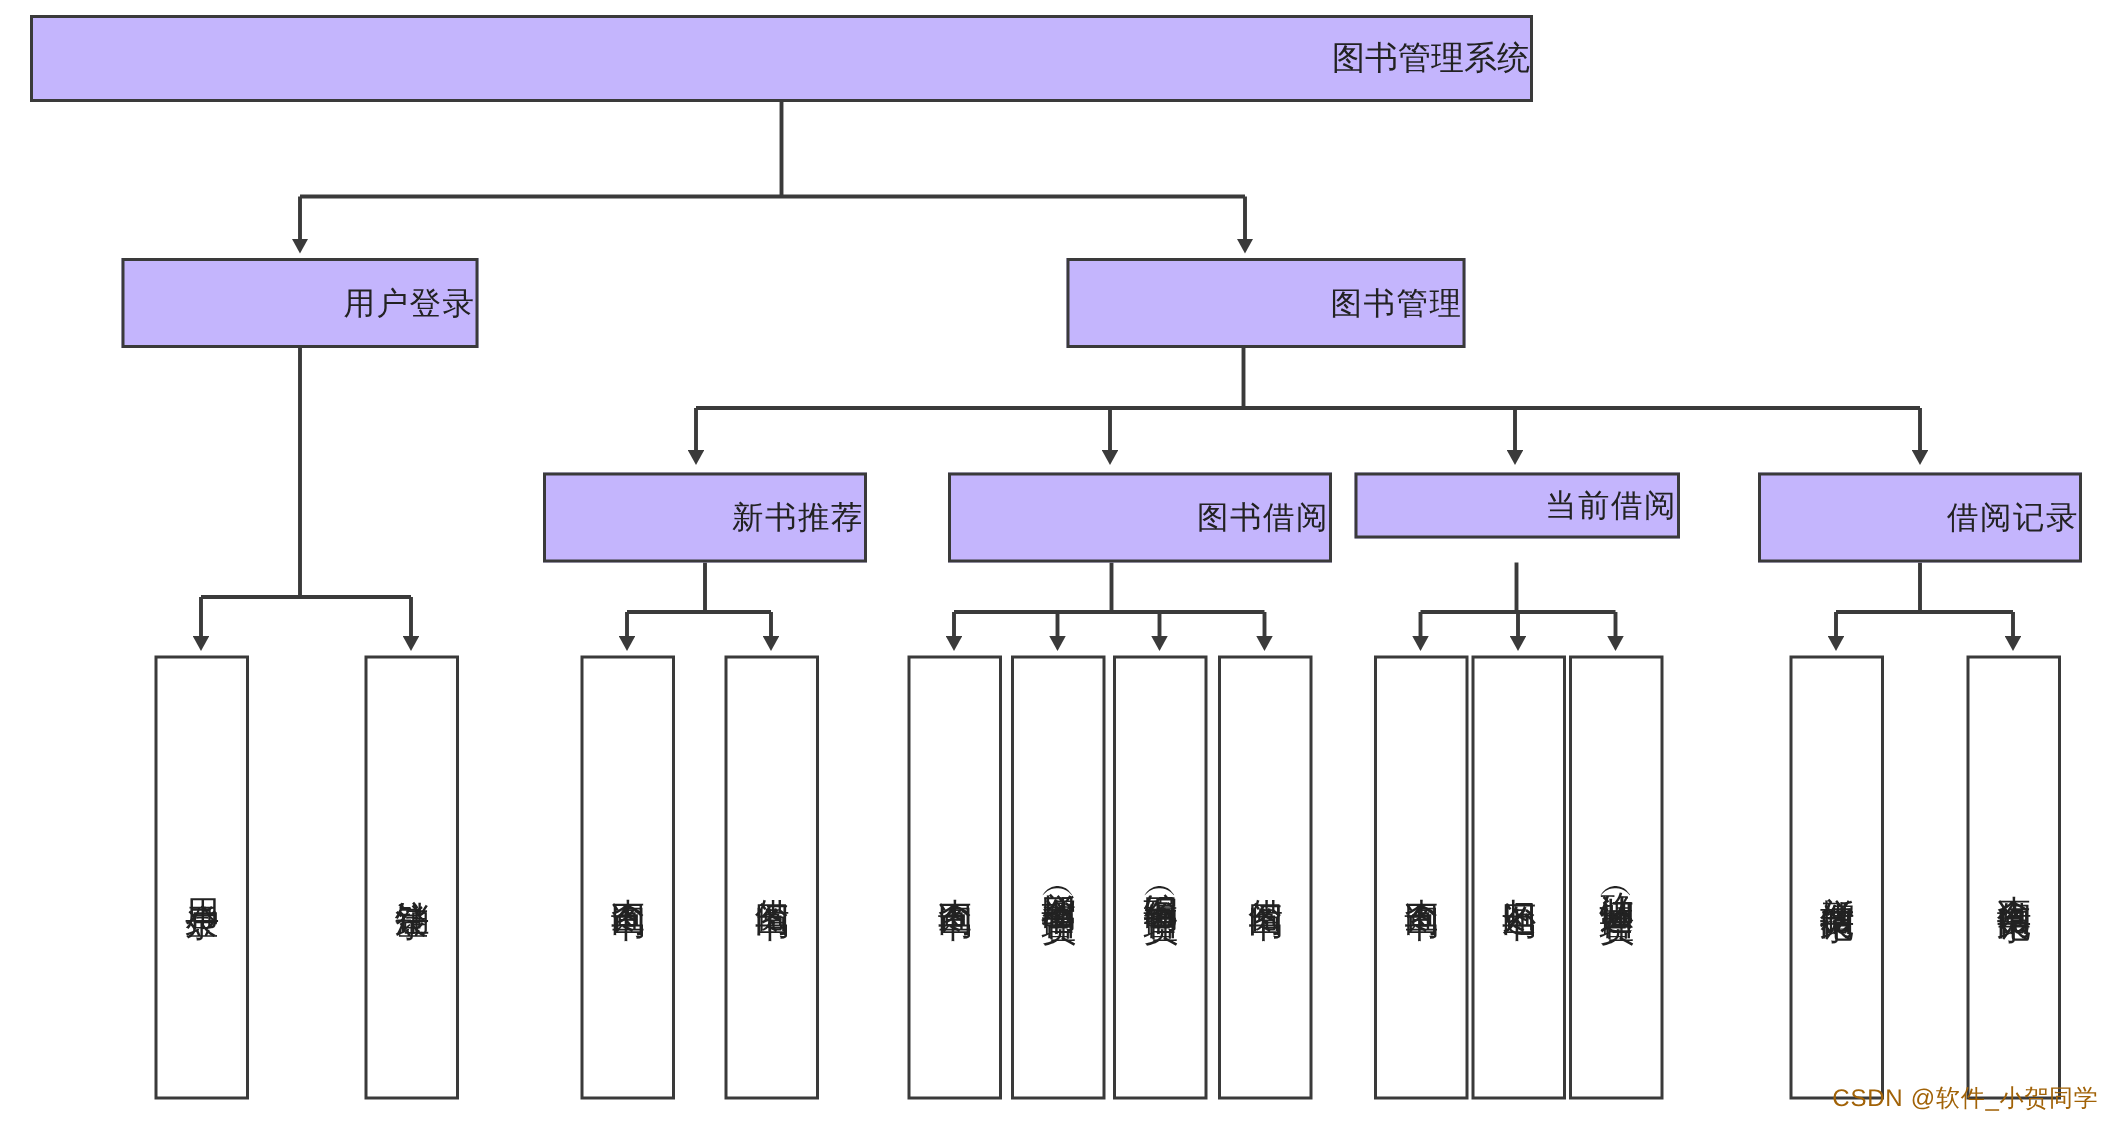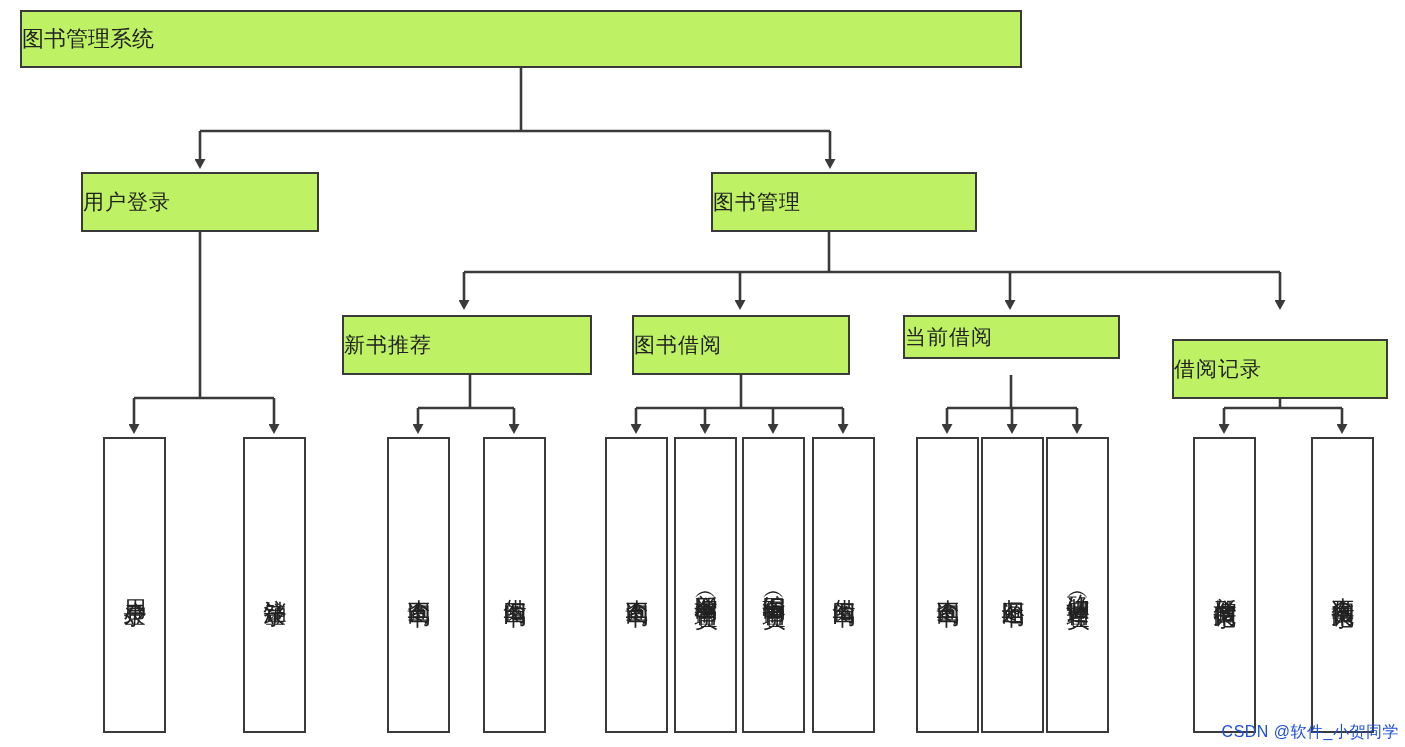--- a/index.html
+++ b/index.html
@@ -1,33 +1,33 @@
 <!DOCTYPE html>
 <html><head>
 <meta charset="utf-8">
 <style>
   html,body{margin:0;padding:0;background:#ffffff;}
   body{width:1405px;height:747px;overflow:hidden;
        font-family:"Liberation Sans","DejaVu Sans",sans-serif;}
   #stage{position:relative;width:1405px;height:747px;background:#ffffff;}
   svg#edges{position:absolute;left:0;top:0;width:1405px;height:747px;}
 
-  .node{position:absolute;box-sizing:border-box;background:#bef264;
+  .node{position:absolute;box-sizing:border-box;background:#c4b5fd;
         border:2.5px solid #3a3a3a;display:flex;align-items:center;
-        justify-content:flex-start;color:#222222;}
+        justify-content:flex-end;color:#222222;}
   .node.h{font-size:21px;letter-spacing:1px;white-space:nowrap;}
   .node.root{font-size:22px;}
   .leaf{position:absolute;box-sizing:border-box;background:#ffffff;
         border:2.5px solid #3a3a3a;display:flex;align-items:center;
         justify-content:center;color:#222222;}
   .vtext{writing-mode:vertical-rl;text-orientation:upright;
          font-size:23px;line-height:1.12;letter-spacing:2px;
          white-space:nowrap;color:#222222;}
   .watermark{position:absolute;right:6px;bottom:4px;font-size:16px;
-             color:#1d4ed8;white-space:nowrap;letter-spacing:.5px;}
+             color:#a16207;white-space:nowrap;letter-spacing:.5px;}
 </style>
 </head>
 <body>
 
 <div id="stage">
 
   <svg id="edges" viewBox="0 0 1405 747">
     <defs>
       <marker id="ah" markerWidth="10" markerHeight="11" refX="1" refY="5.5" orient="auto" markerUnits="userSpaceOnUse">
         <path d="M0,0 L10,5.5 L0,11 z" fill="#3a3a3a"></path>
@@ -81,30 +81,30 @@
     <span>图书管理系统</span>
   </div>
 
   <div class="node h" style="left:81px;top:172px;width:238px;height:60px;">
     <span>用户登录</span>
   </div>
   <div class="node h" style="left:711px;top:172px;width:266px;height:60px;">
     <span>图书管理</span>
   </div>
 
-  <div class="node h" style="left:342px;top:315px;width:250px;height:60px;">
+  <div class="node h" style="left:362px;top:315px;width:216px;height:60px;">
     <span>新书推荐</span>
   </div>
-  <div class="node h" style="left:632px;top:315px;width:218px;height:60px;">
+  <div class="node h" style="left:632px;top:315px;width:256px;height:60px;">
     <span>图书借阅</span>
   </div>
   <div class="node h" style="left:903px;top:315px;width:217px;height:44px;">
     <span>当前借阅</span>
   </div>
-  <div class="node h" style="left:1172px;top:315px;width:216px;height:60px;margin-top:24px;">
+  <div class="node h" style="left:1172px;top:315px;width:216px;height:60px;">
     <span>借阅记录</span>
   </div>
 
   <div class="leaf" style="left:103px;top:437px;width:63px;height:296px;">
     <span class="vtext">用户登录</span>
   </div>
   <div class="leaf" style="left:243px;top:437px;width:63px;height:296px;">
     <span class="vtext">注销登录</span>
   </div>
 

